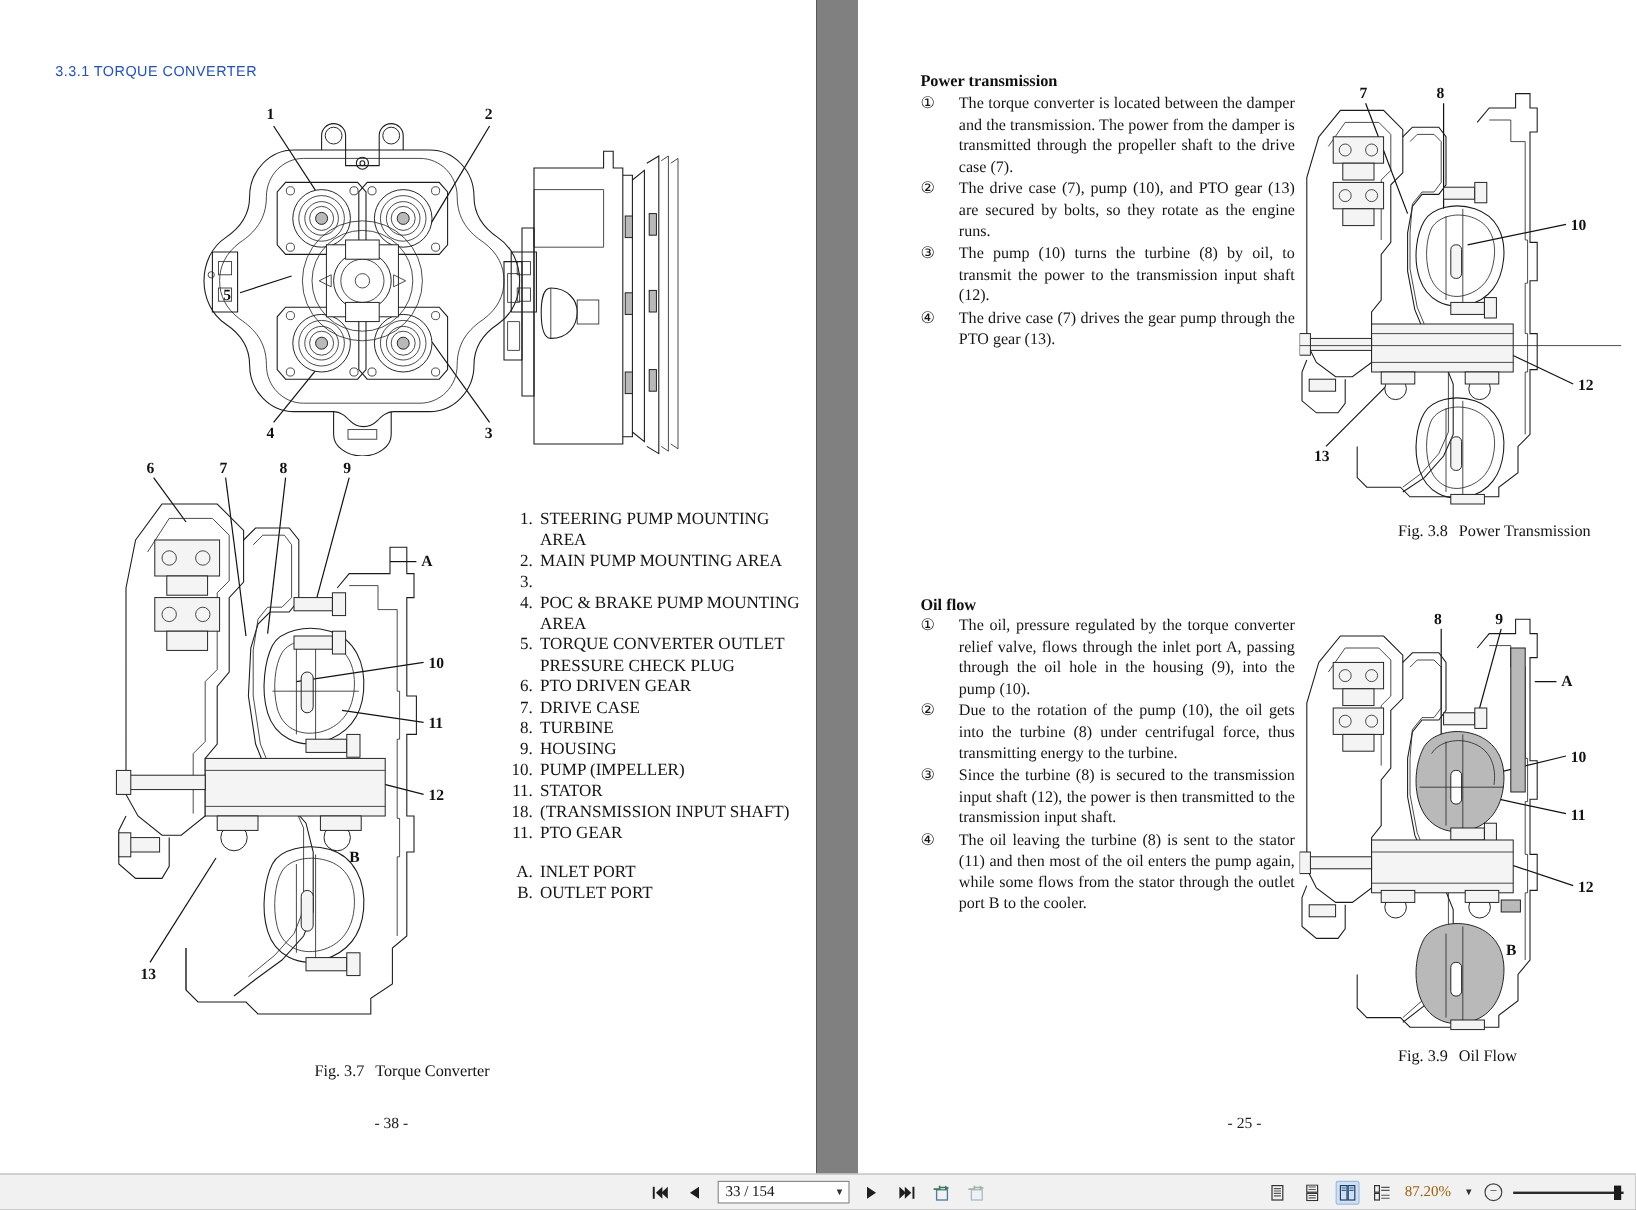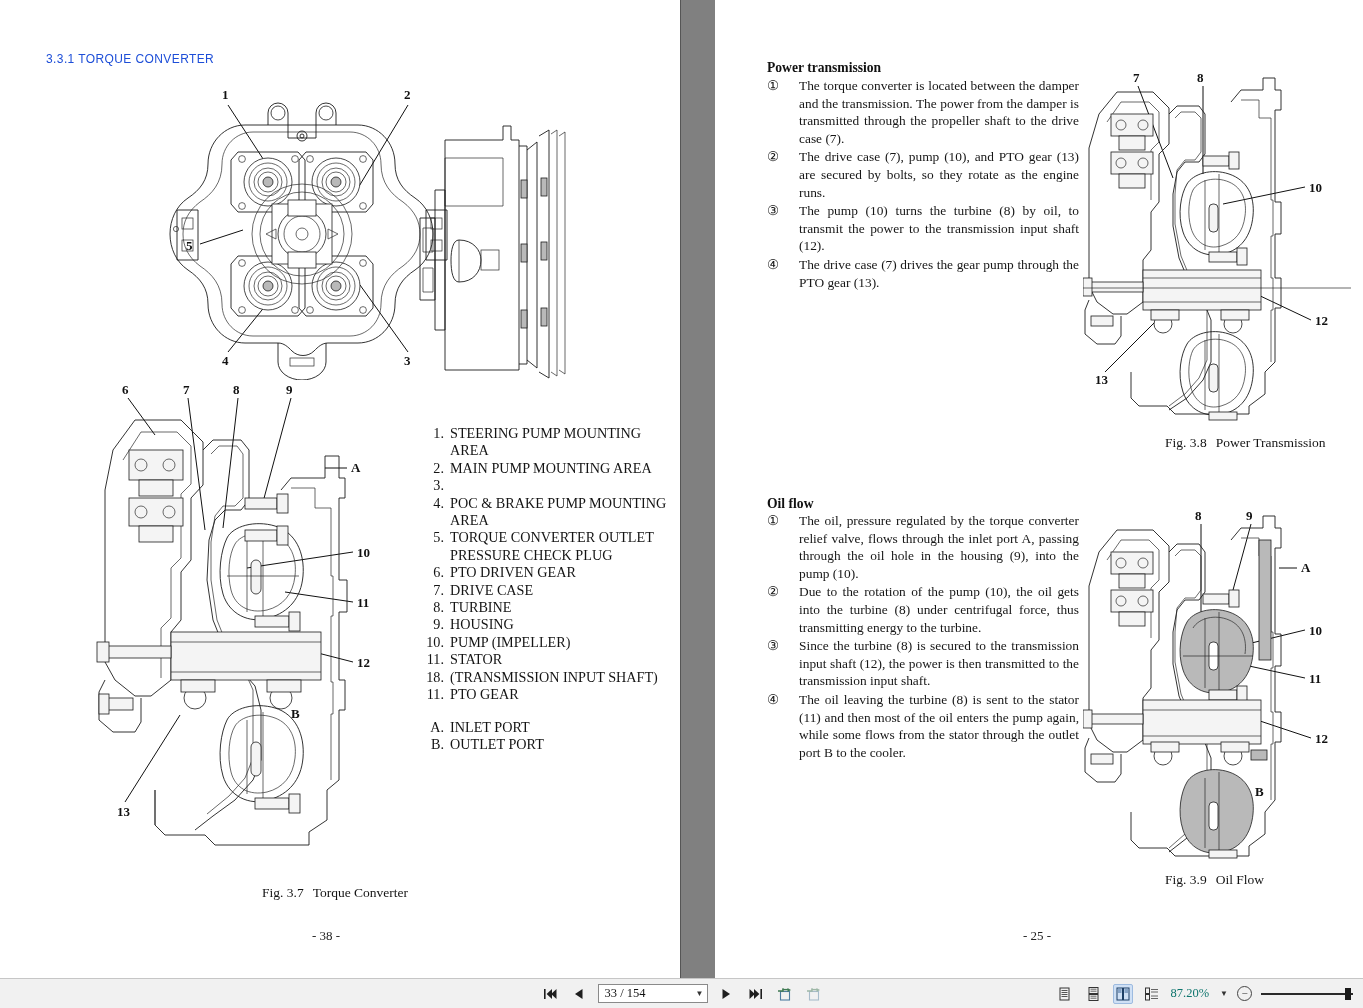--- a/index.html
+++ b/index.html
@@ -98,21 +98,21 @@
   .pagebox {
     width: 110px; height: 19px; background: #fff;
     border: 1px solid #8a8a8a;
     display: flex; align-items: center; justify-content: space-between;
     padding: 0 3px 0 6px;
     font-family: "Liberation Serif", serif; font-size: 12.5px; color: #111;
   }
   .pagebox .caret { font-size: 8px; color: #333; }
   .zoomlabel {
     font-family: "Liberation Serif", serif; font-size: 12.5px;
-    color: #0f766e; margin-right: 2px; white-space: nowrap;
+    color: #a16207; margin-right: 2px; white-space: nowrap;
   }
   .zoom-caret { font-size: 8px; color: #333; }
   .circle-btn {
     width: 15px; height: 15px; border: 1.3px solid #444;
     border-radius: 50%; display: flex; align-items: center;
     justify-content: center; font-size: 11px; line-height: 1; color: #333;
     cursor: pointer;
   }
   .slider {
     width: 92px; height: 14px; position: relative; cursor: pointer;

